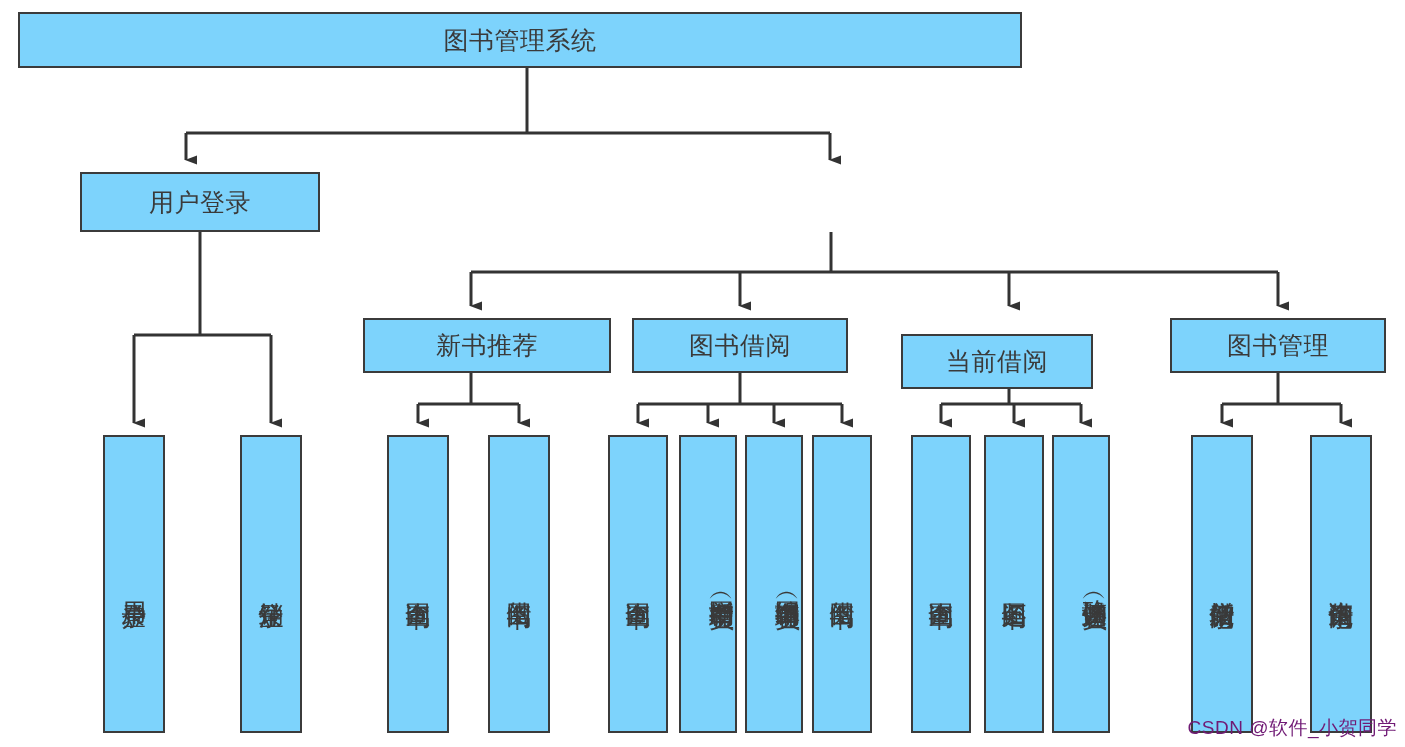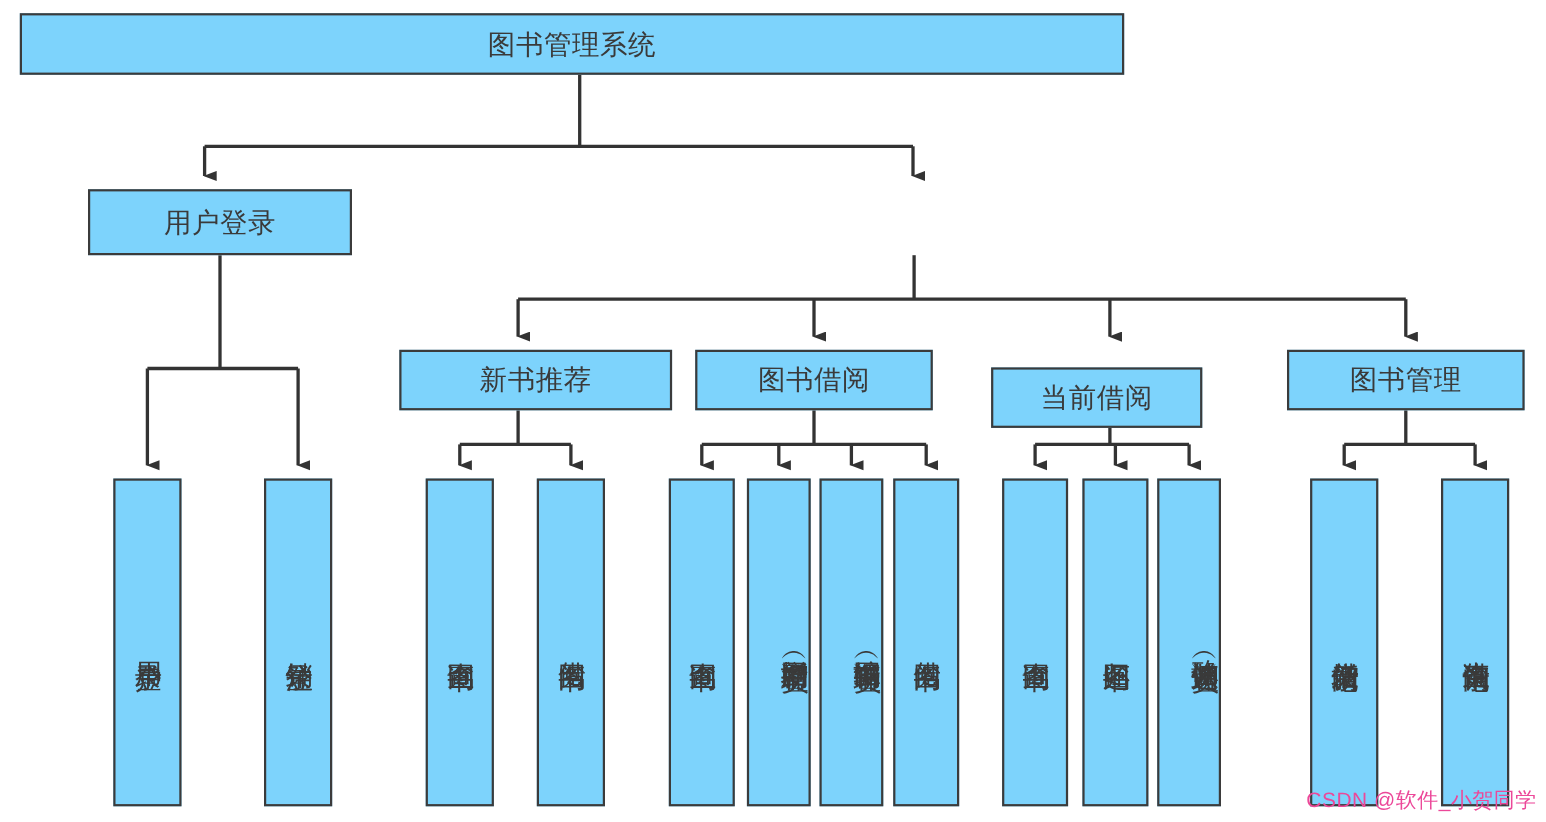--- a/index.html
+++ b/index.html
@@ -56,21 +56,21 @@
     display: block;
   }
   .node.vert.top-align {
     align-items: flex-start;
   }
   #watermark {
     position: absolute;
     right: 8px;
     bottom: 6px;
     font-size: 19px;
-    color: #ec4899;
+    color: #701a75;
     white-space: nowrap;
     letter-spacing: 0.5px;
   }
 </style>
 </head>
 <body>
 
 <div id="canvas">
 
   <svg id="edges" viewBox="0 0 1405 747">

